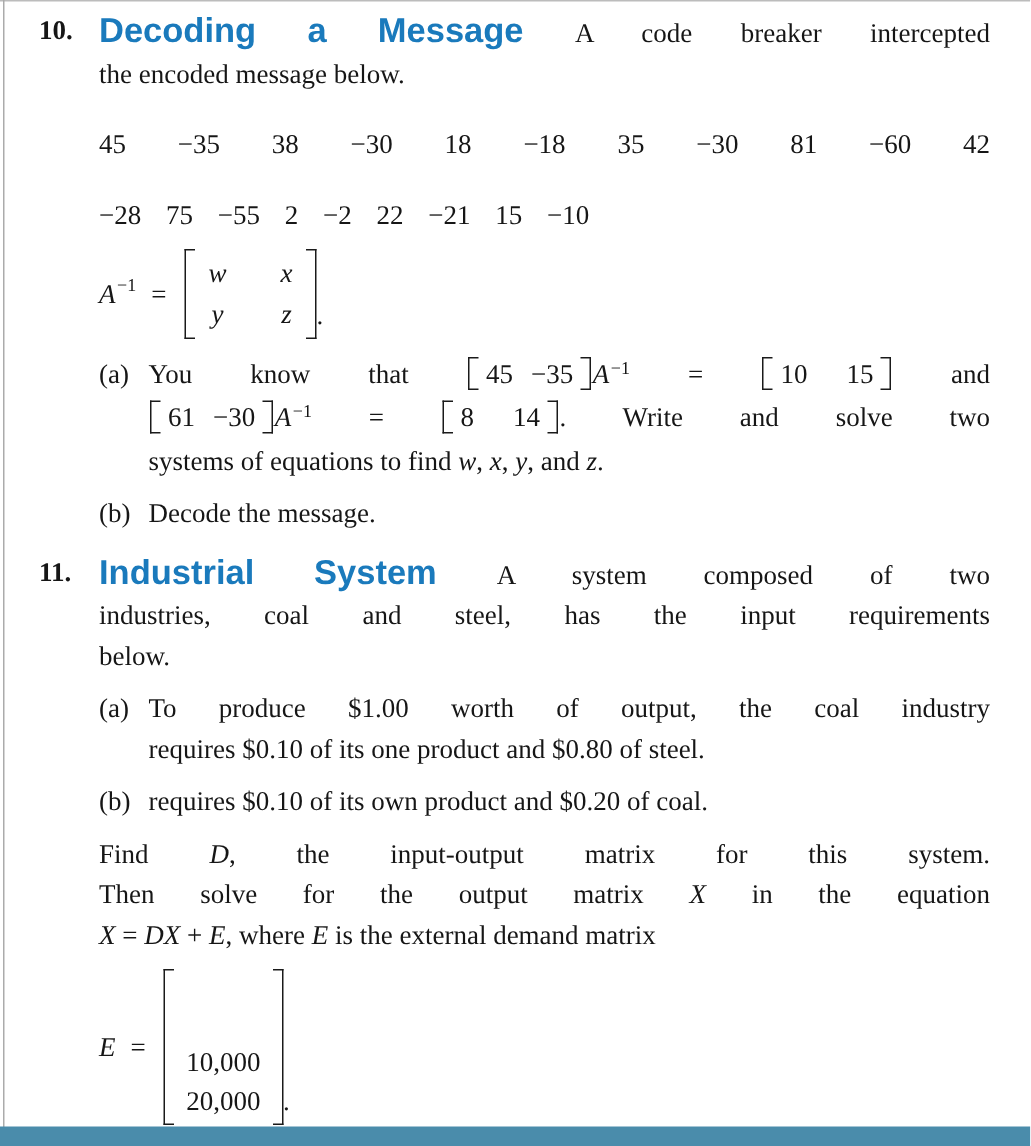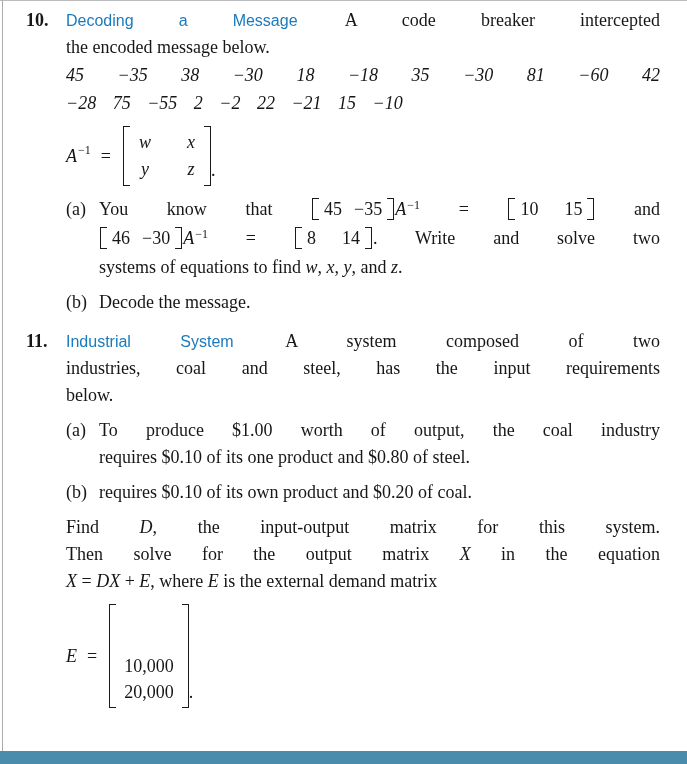--- a/index.html
+++ b/index.html
@@ -16,23 +16,23 @@
 
   .problem { display:flex; align-items:flex-start; }
   .problem + .problem { margin-top:12px; }
   .pnum { width:40px; flex:none; font-weight:700; }
   .pbody { flex:1; min-width:0; }
 
   .line { display:block; }
   .fill { text-align:justify; text-align-last:justify; }
   .ptitle {
     font-family:"Liberation Sans","DejaVu Sans",sans-serif;
-    font-weight:400; color:#1a7abc; font-size:16px; margin-right:3px;
+    font-weight:700; color:#1a7abc; font-size:23px; margin-right:3px;
   }
-  .code { margin-top:1px; word-spacing:6px;font-style:italic; }
+  .code { margin-top:20px; word-spacing:6px; }
   .code2 { word-spacing:12px; }
   .mt8 { margin-top:8px; }
 
   i { font-style:italic; }
   sup { font-size:12px; vertical-align:baseline; position:relative; top:-0.5em; margin-left:1px; }
   .nw { white-space:nowrap; }
 
   .disp { display:flex; align-items:center; margin:9px 0 10px; }
   .disp .lhs { display:inline-flex; align-items:center; margin-right:12px; }
   .eqs { margin-left:10px; }
@@ -115,21 +115,21 @@
                   <span>15</span>
                 </span>
                 <span class="br"></span>
               </span>
             <span>and</span>
           </div>
           <div class="line fill">
             <span class="mat inline">
                 <span class="bl"></span>
                 <span class="cells g1">
-                  <span>46</span>
+                  <span>61</span>
                   <span>−30</span>
                 </span>
                 <span class="br"></span>
               </span><span class="nw"><i>A</i><sup>−1</sup></span>
             <span>=</span>
             <span class="mat inline">
                 <span class="bl"></span>
                 <span class="cells gw">
                   <span>8</span>
                   <span>14</span>

